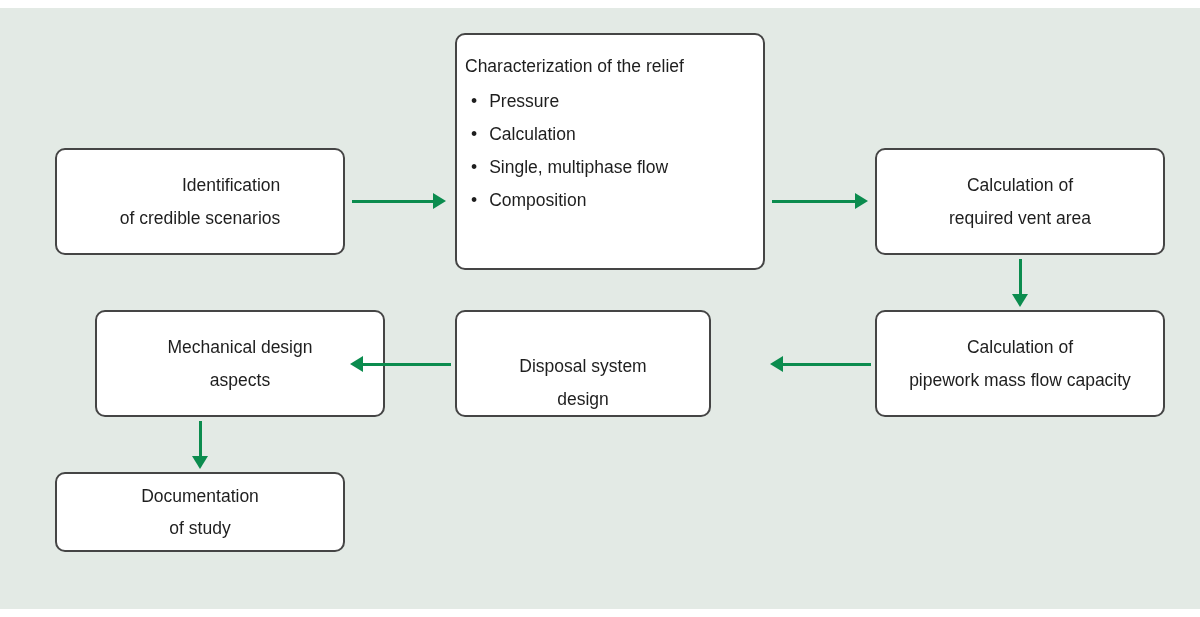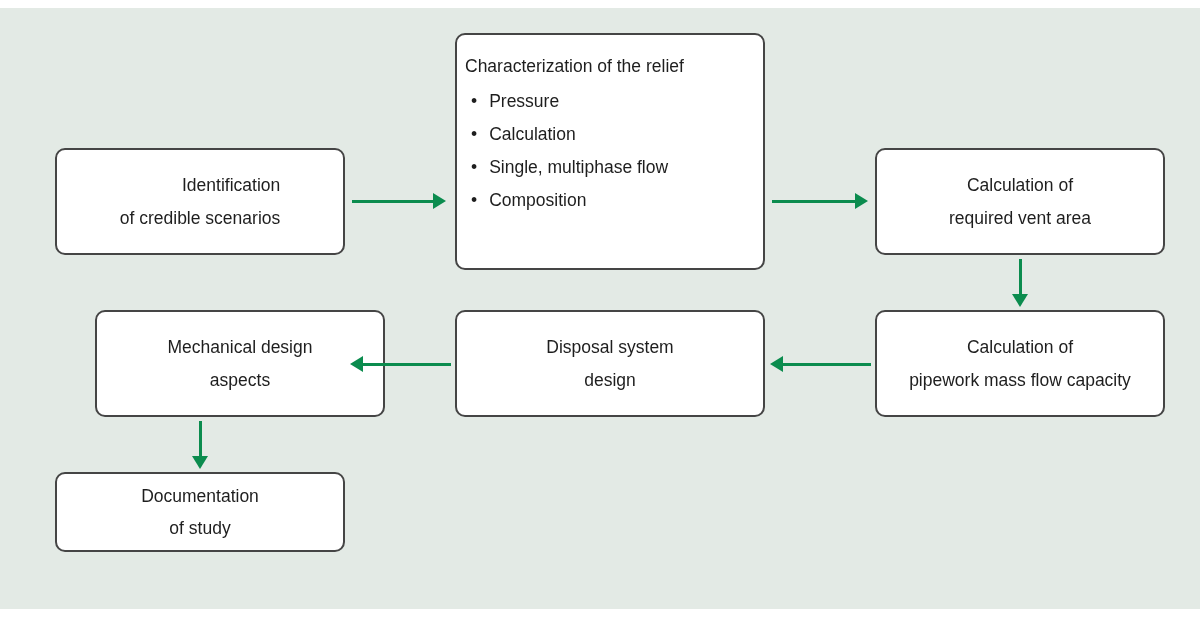--- a/index.html
+++ b/index.html
@@ -100,21 +100,21 @@
 <div class="box" style="left:875px;top:148px;width:290px;height:107px;">
   <span>Calculation of
 required vent area</span>
 </div>
 
 <div class="box" style="left:875px;top:310px;width:290px;height:107px;">
   <span>Calculation of
 pipework mass flow capacity</span>
 </div>
 
-<div class="box" style="left:455px;top:310px;width:310px;height:107px;">
+<div class="box" style="left:455px;top:310px;width:256px;height:107px;align-items:flex-end;">
   <span>Disposal system
 design</span>
 </div>
 
 <div class="box" style="left:55px;top:310px;width:290px;height:107px;margin-left:40px;">
   <span>Mechanical design
 aspects</span>
 </div>
 
 <div class="box" style="left:55px;top:472px;width:290px;height:80px;">

